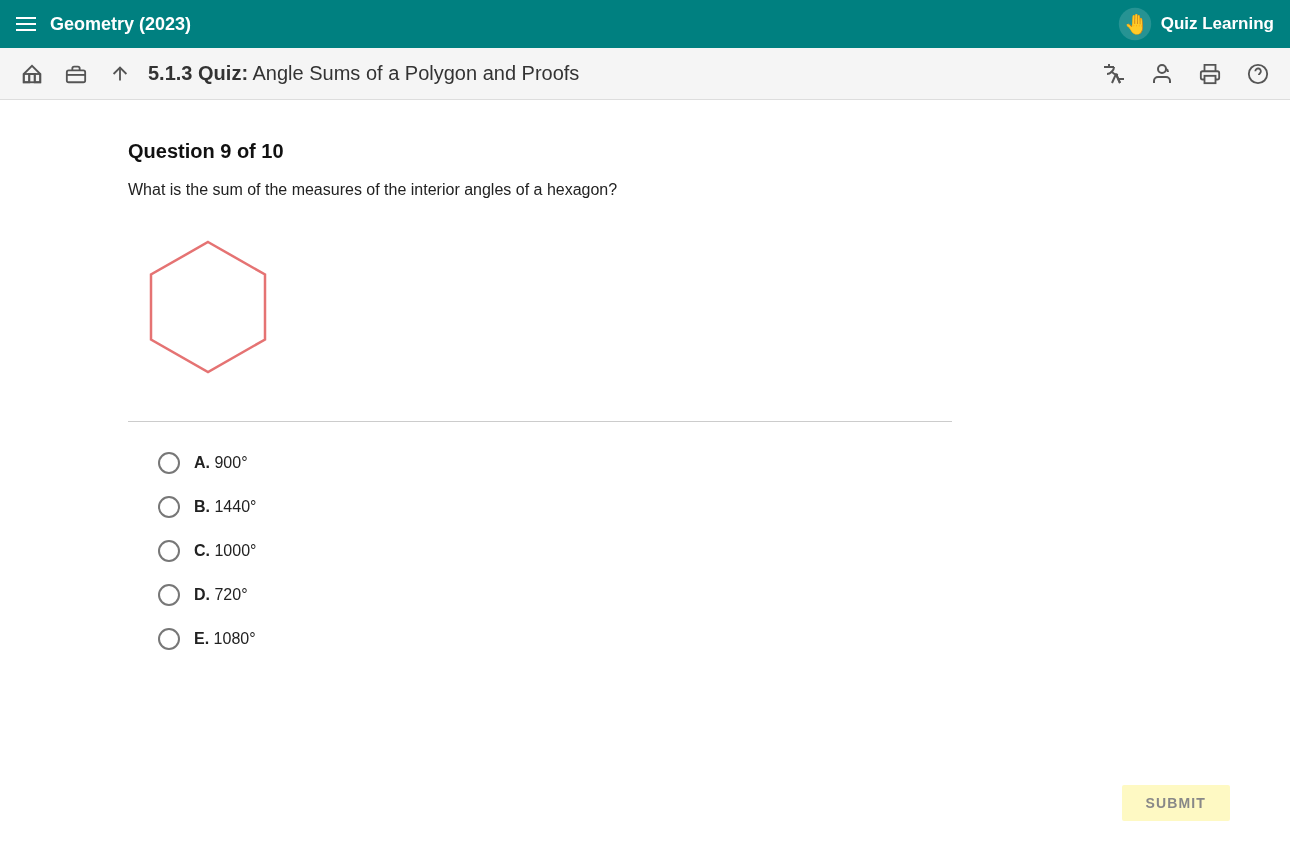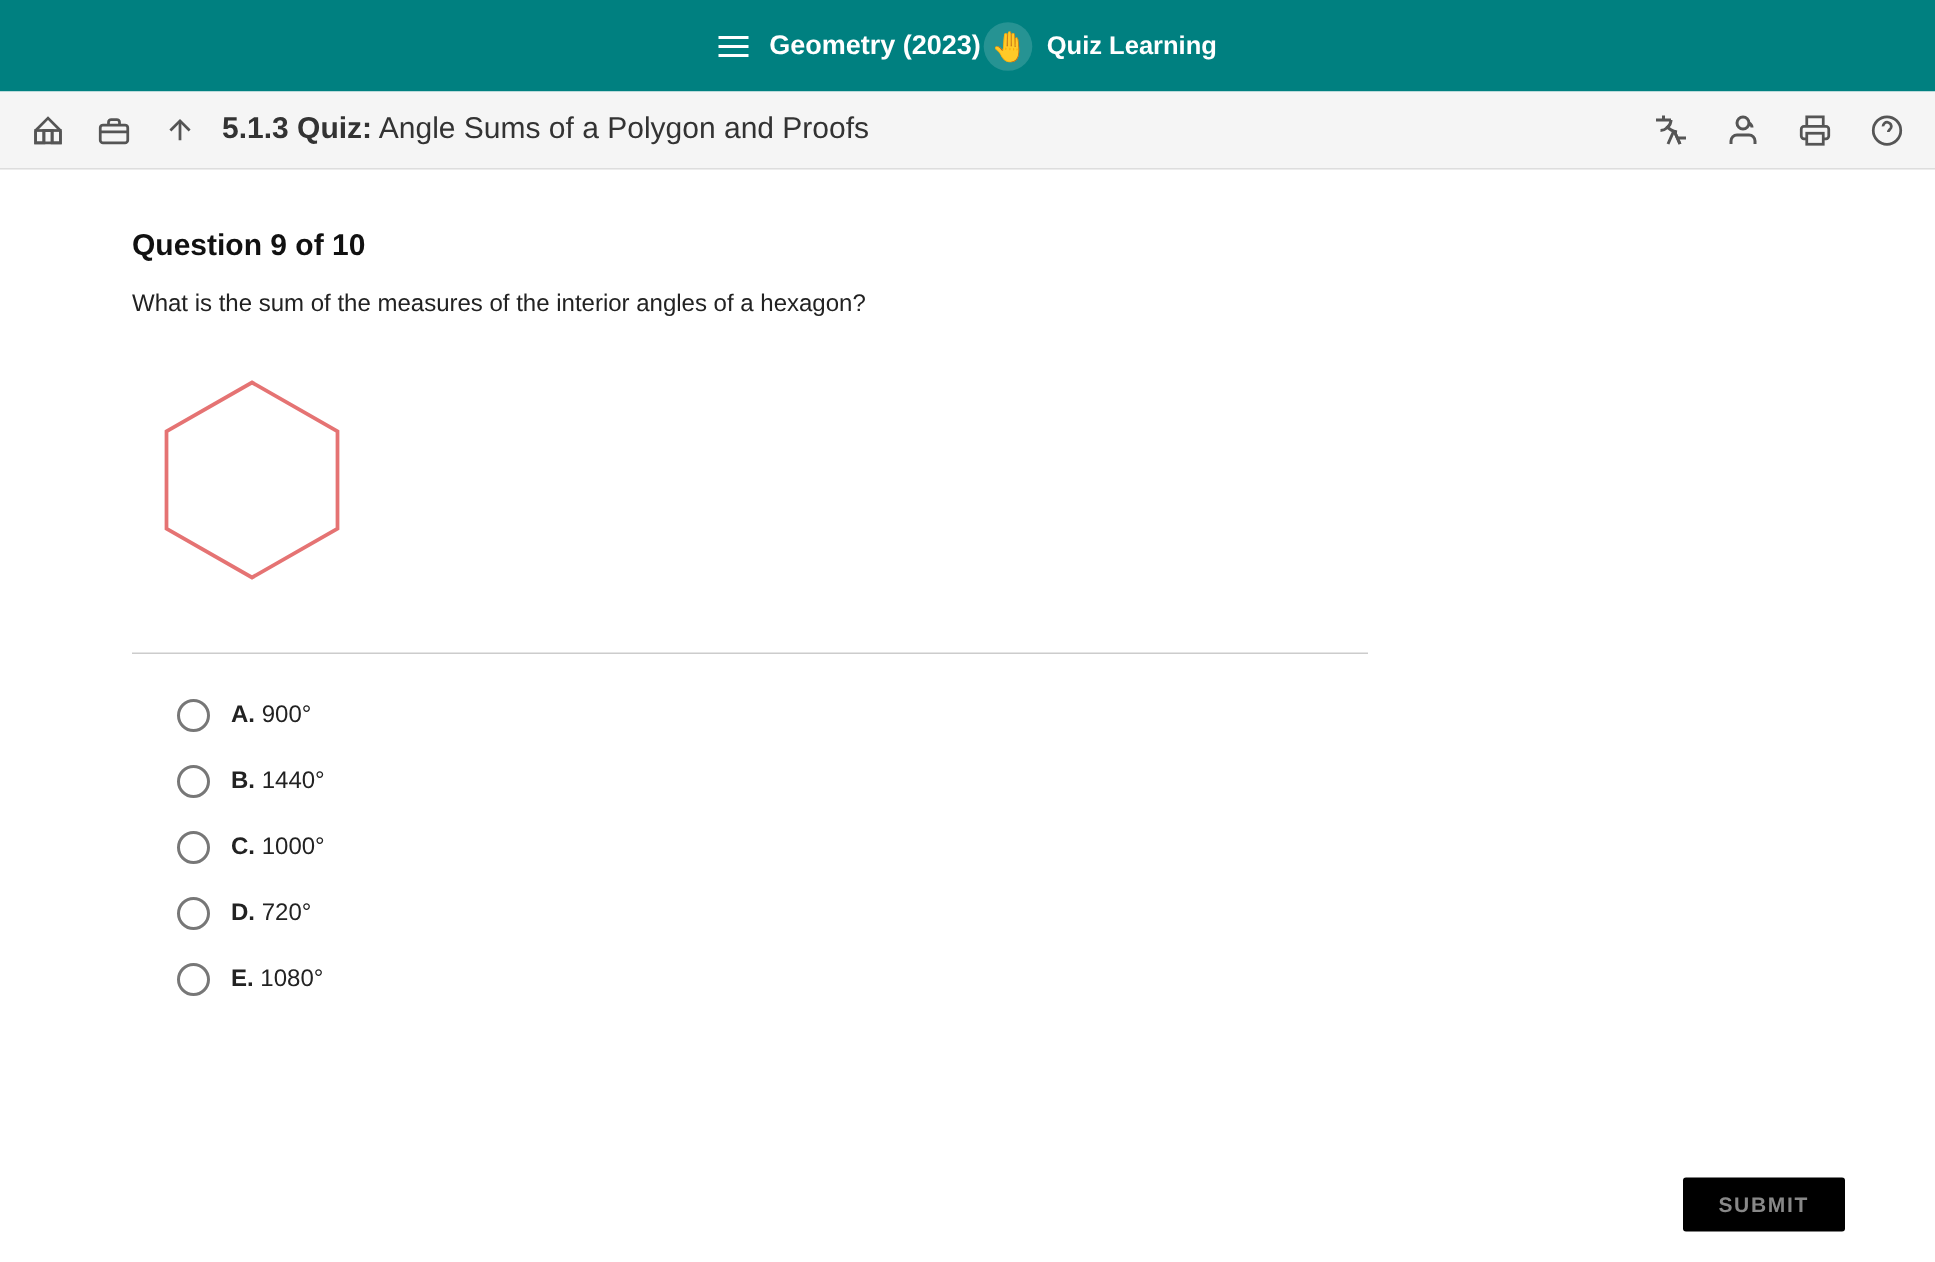--- a/index.html
+++ b/index.html
@@ -1,24 +1,24 @@
 <!DOCTYPE html>
 <html><head>
   <meta charset="utf-8">
   <style>
     * { box-sizing: border-box; margin: 0; padding: 0; }
     body { font-family: Arial, sans-serif; background: #fff; width: 1290px; height: 841px; overflow: hidden; }
 
     
     .top-bar {
       background: #008080;
-      height: 61px;
-      display: flex;
-      align-items: center;
-      justify-content: center;
+      height: 48px;
+      display: flex;
+      align-items: center;
+      justify-content: space-between;
       padding: 0 16px;
       color: white;
     }
     .top-bar-left {
       display: flex;
       align-items: center;
       gap: 14px;
     }
     .hamburger-icon {
       display: flex;
@@ -85,20 +85,21 @@
       color: #333;
     }
     .breadcrumb-text strong {
       font-weight: bold;
     }
 
     
     .main-content {
       padding: 40px 88px;
       max-width: 1000px;
+      margin-left: 40px;
     }
 
     .question-header {
       font-size: 20px;
       font-weight: bold;
       margin-bottom: 18px;
       color: #111;
     }
 
     .question-text {
@@ -148,21 +149,21 @@
       font-weight: bold;
     }
 
     
     .submit-area {
       position: absolute;
       bottom: 20px;
       right: 60px;
     }
     .submit-btn {
-      background: #000000;
+      background: #fef9c3;
       color: #888;
       border: none;
       padding: 10px 24px;
       font-size: 14px;
       font-weight: bold;
       letter-spacing: 0.08em;
       cursor: not-allowed;
       border-radius: 2px;
     }
   </style>

